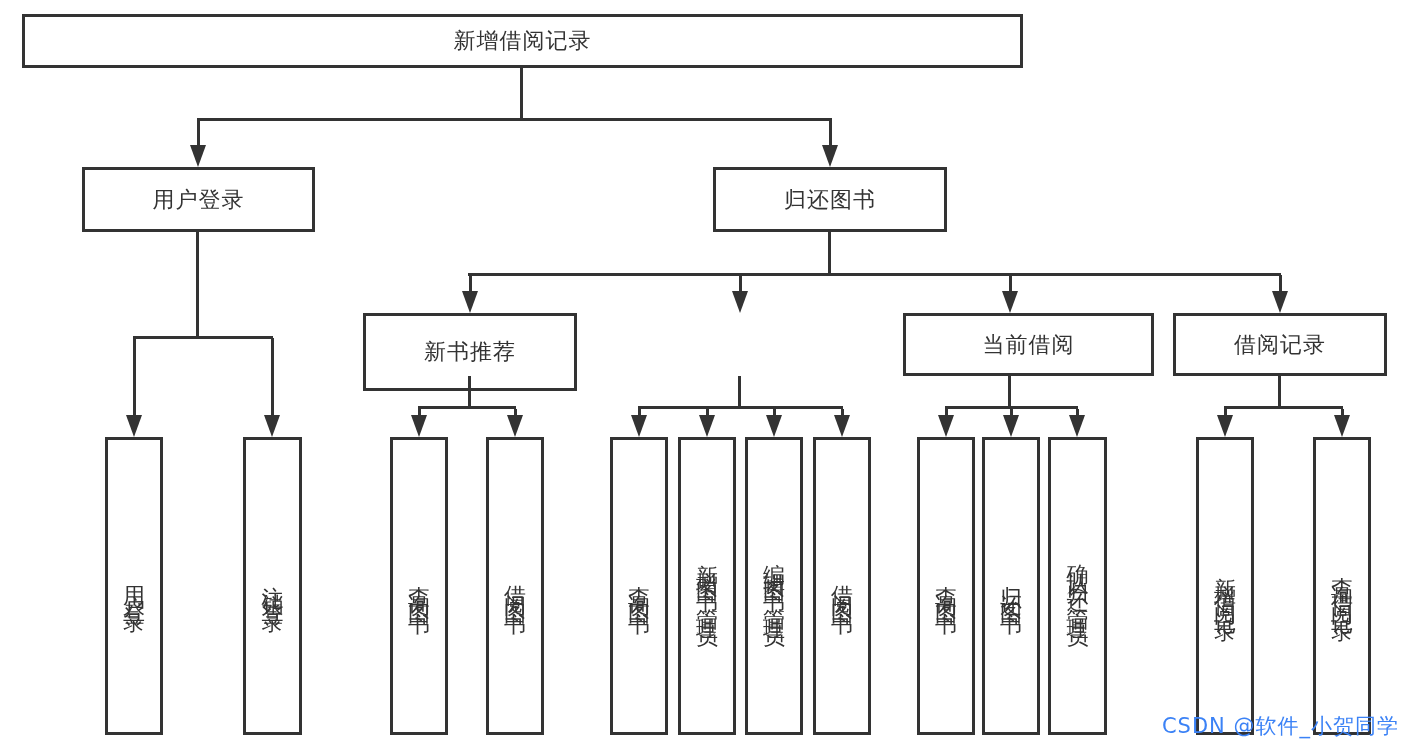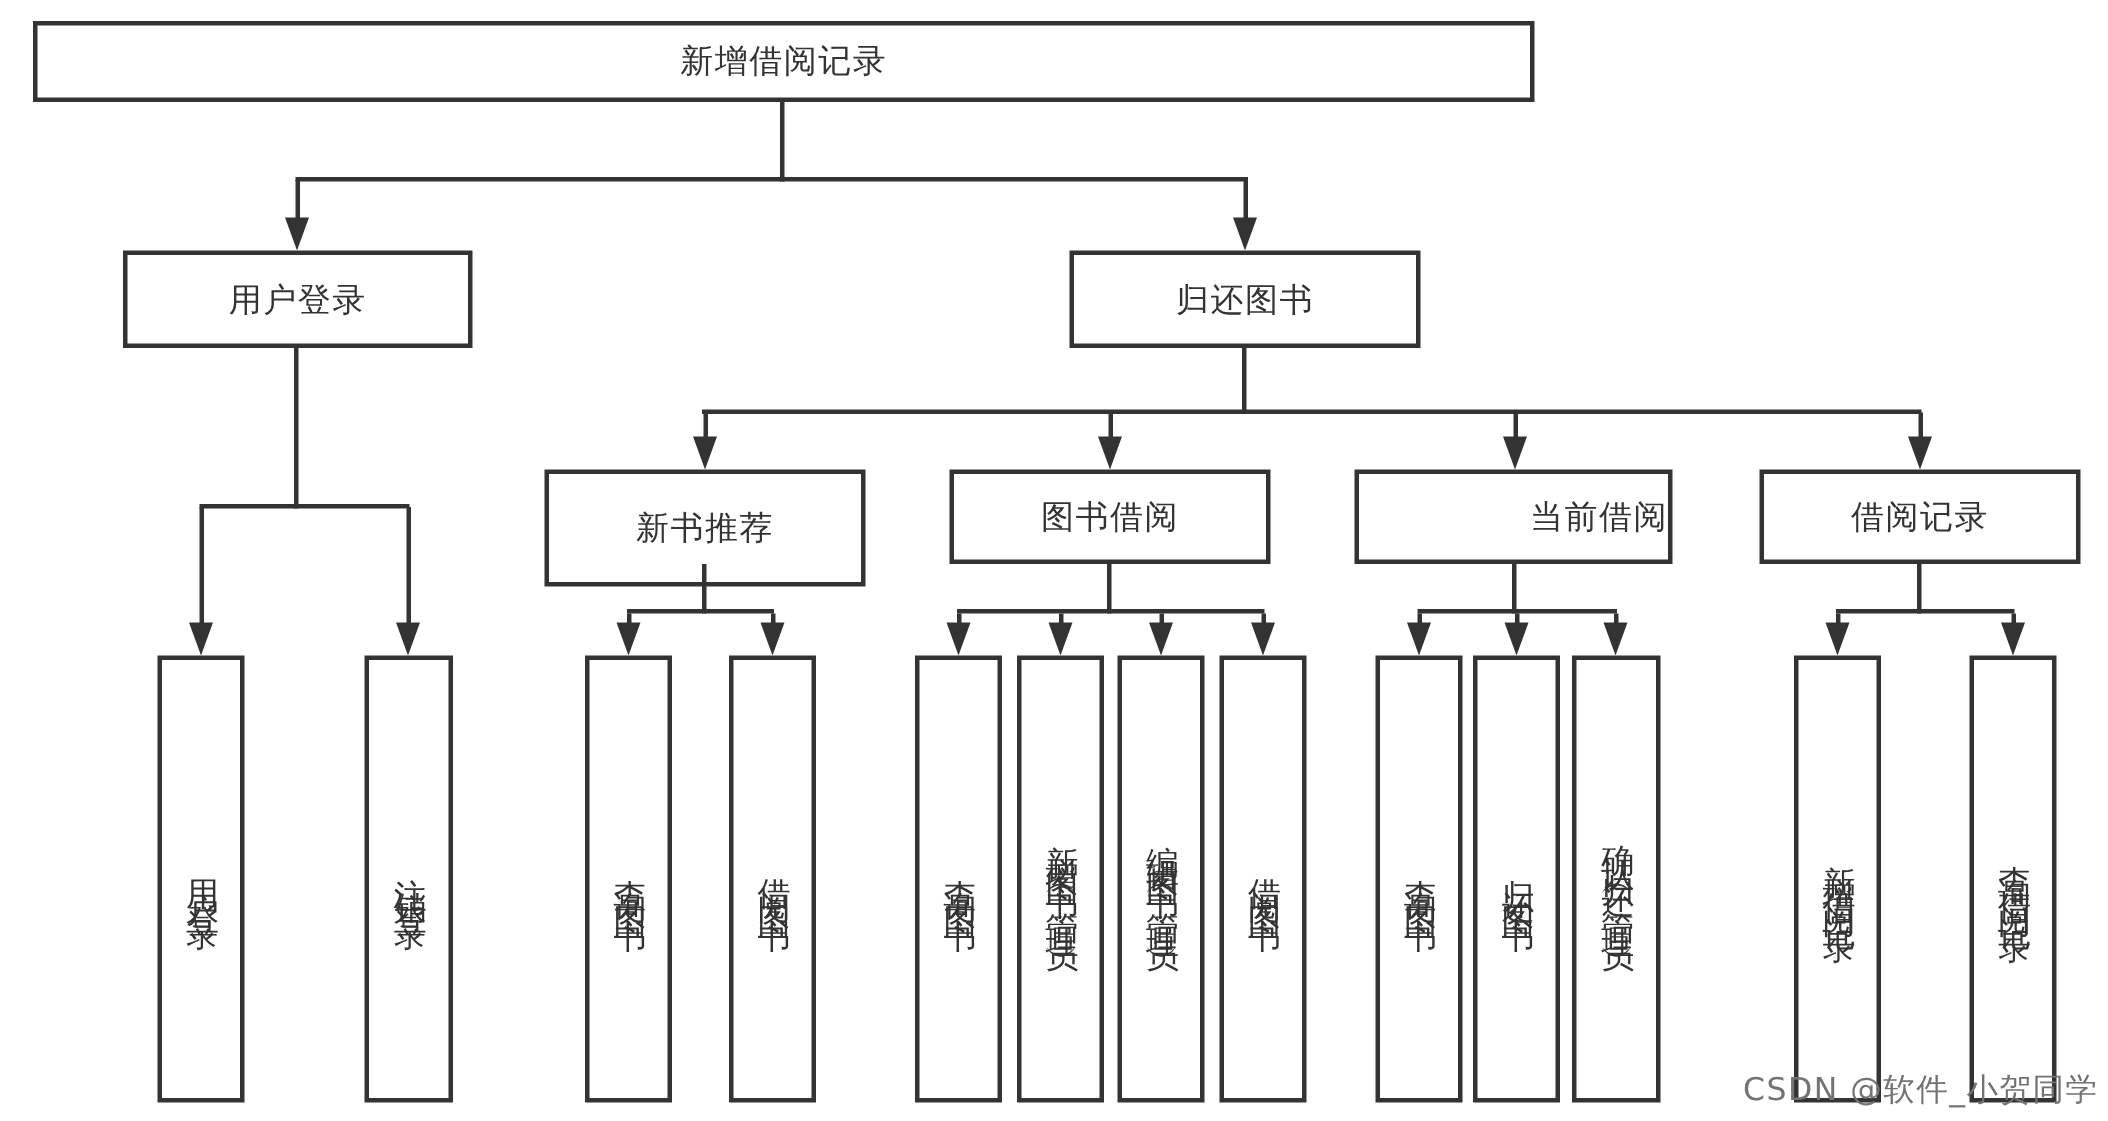--- a/index.html
+++ b/index.html
@@ -16,21 +16,21 @@
     writing-mode:vertical-rl;text-orientation:mixed;letter-spacing:9px;line-height:1;
   }
   .hline{position:absolute;height:3px;background:#333333;}
   .vline{position:absolute;width:3px;background:#333333;}
   .arrow{position:absolute;width:16px;}
   .arrow .stem{position:absolute;left:6.5px;top:0;width:3px;height:calc(100% - 20px);background:#333333;}
   .arrow .head{position:absolute;left:0;bottom:0;width:0;height:0;
     border-left:8px solid transparent;border-right:8px solid transparent;border-top:22px solid #333333;}
   .watermark{
     position:absolute;top:712px;right:6px;z-index:5;
-    color:#737373;font-size:21px;letter-spacing:1px;white-space:nowrap;
+    color:#3b82f6;font-size:21px;letter-spacing:1px;white-space:nowrap;
   }
 </style>
 </head>
 <body>
 
 <div class="canvas">
 
   <div class="box" style="left:22px;top:14px;width:1001px;height:54px;">
     <span>新增借阅记录</span>
   </div>
@@ -86,24 +86,21 @@
       <span class="head"></span>
   </div>
   <div class="arrow" style="left:1272px;top:275px;height:38px;">
     <span class="stem"></span>
       <span class="head"></span>
   </div>
 
   <div class="box" style="left:363px;top:313px;width:214px;height:78px;">
     <span>新书推荐</span>
   </div>
-  <div class="box" style="left:633px;top:313px;width:214px;height:63px;">
-    <span>图书借阅</span>
-  </div>
-  <div class="box" style="left:903px;top:313px;width:212px;height:63px;justify-content:flex-end;">
+  <div class="box" style="left:903px;top:313px;width:251px;height:63px;">
     <span>当前借阅</span>
   </div>
   <div class="box" style="left:1173px;top:313px;width:214px;height:63px;">
     <span>借阅记录</span>
   </div>
 
   <div class="vline" style="left:468px;top:376px;height:33px;"></div>
   <div class="hline" style="left:418px;top:406px;width:98px;"></div>
   <div class="arrow" style="left:411px;top:409px;height:28px;">
     <span class="stem"></span>

